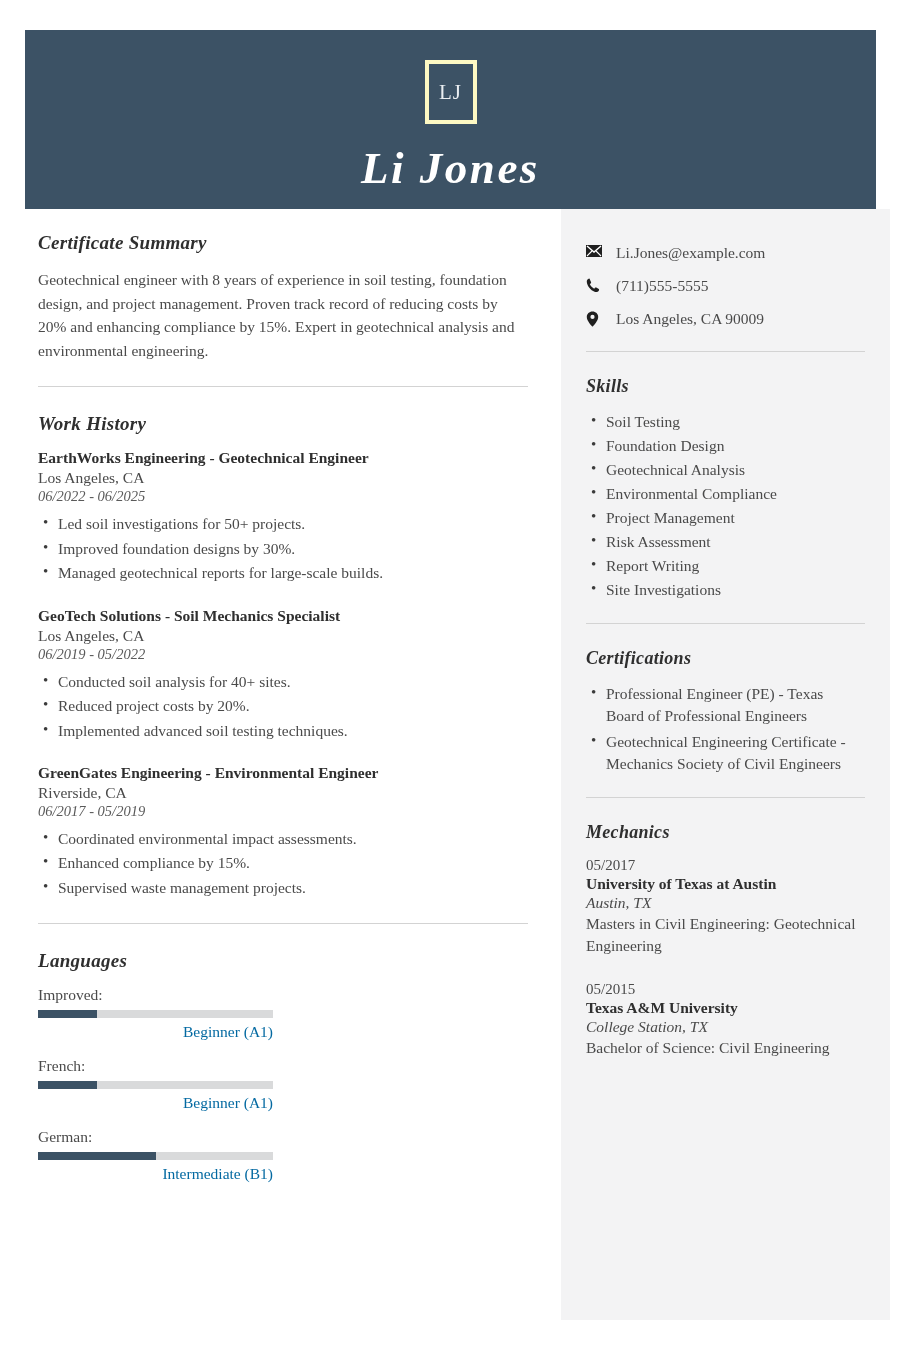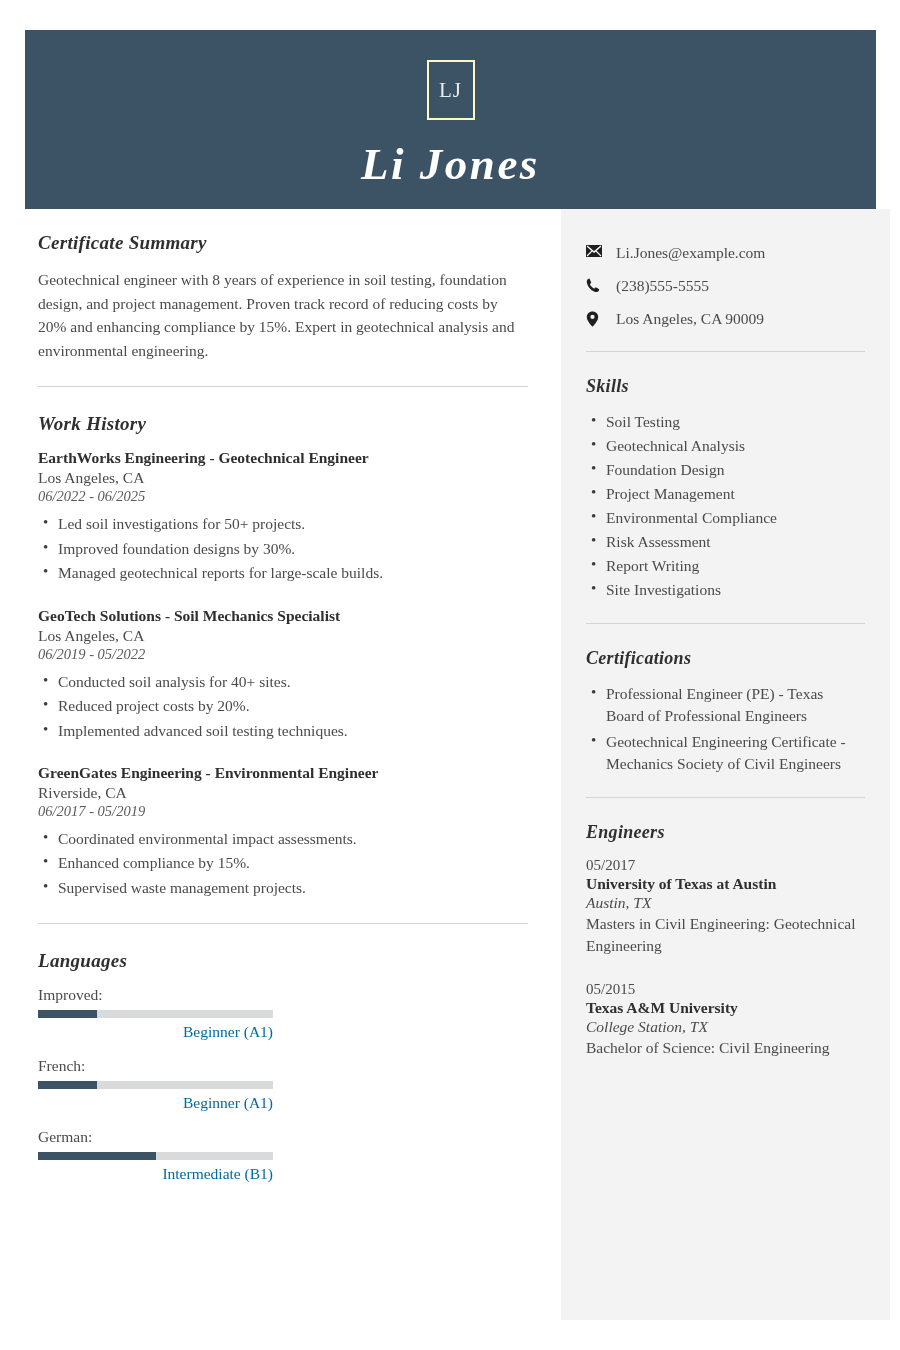--- a/index.html
+++ b/index.html
@@ -32,21 +32,21 @@
     background: #3c5265;
     display: flex;
     flex-direction: column;
     align-items: center;
     justify-content: flex-start;
   }
   .monogram {
     margin-top: 30px;
     width: 44px;
     height: 56px;
-    border: 2px solid #fef9c3;
+    border: 4px solid #fef9c3;
     display: flex;
     align-items: center;
     justify-content: center;
     color: #e9edf1;
     font-size: 21px;
     letter-spacing: 1px;
     font-family: "Liberation Serif", "DejaVu Serif", serif;
   }
   .full-name {
     margin-top: 22px;
@@ -362,65 +362,65 @@
         </span>
         <span class="contact-text">Li.Jones@example.com</span>
       </div>
 
       <div class="contact-row">
         <span class="contact-icon">
           <svg width="14" height="15" viewBox="0 0 14 15">
             <path d="M3.2 0.6 C1.6 0.9 0.6 2.3 0.8 4.1 C1.2 8.2 4.6 12.4 8.6 13.8 C10.4 14.4 12.1 13.8 12.9 12.4 C13.3 11.7 13.1 11.2 12.4 10.8 L10.3 9.6 C9.7 9.3 9.2 9.4 8.8 9.9 L8.2 10.7 C6.4 9.8 4.6 7.9 3.8 6.0 L4.7 5.4 C5.2 5.0 5.3 4.5 5.0 3.9 L3.9 1.6 C3.7 1.0 3.6 0.6 3.2 0.6 Z" fill="#1f1f1f"></path>
           </svg>
         </span>
-        <span class="contact-text">(238)555-5555</span>
+        <span class="contact-text">(711)555-5555</span>
       </div>
 
       <div class="contact-row">
         <span class="contact-icon">
           <svg width="13" height="16" viewBox="0 0 13 16">
             <path d="M6.5 0.5 C3.2 0.5 0.8 2.9 0.8 6.0 C0.8 9.8 5.2 14.4 6.0 15.2 C6.3 15.5 6.7 15.5 7.0 15.2 C7.8 14.4 12.2 9.8 12.2 6.0 C12.2 2.9 9.8 0.5 6.5 0.5 Z" fill="#1f1f1f"></path>
             <circle cx="6.5" cy="5.9" r="2.1" fill="#f3f3f4"></circle>
           </svg>
         </span>
         <span class="contact-text">Los Angeles, CA 90009</span>
       </div>
 
     </div>
 
     <hr class="rule side-rule">
 
     <div>
       <h2 class="section-title">Skills</h2>
       <ul class="side-list">
         <li>Soil Testing</li>
+        <li>Foundation Design</li>
         <li>Geotechnical Analysis</li>
-        <li>Foundation Design</li>
+        <li>Environmental Compliance</li>
         <li>Project Management</li>
-        <li>Environmental Compliance</li>
         <li>Risk Assessment</li>
         <li>Report Writing</li>
         <li>Site Investigations</li>
       </ul>
     </div>
 
     <hr class="rule side-rule">
 
     <div>
       <h2 class="section-title">Certifications</h2>
       <ul class="side-list spaced">
         <li>Professional Engineer (PE) - Texas Board of Professional Engineers</li>
         <li>Geotechnical Engineering Certificate - Mechanics Society of Civil Engineers</li>
       </ul>
     </div>
 
     <hr class="rule side-rule">
 
     <div>
-      <h2 class="section-title">Engineers</h2>
+      <h2 class="section-title">Mechanics</h2>
 
       <div class="edu-item">
         <p class="edu-date">05/2017</p>
         <p class="edu-school">University of Texas at Austin</p>
         <p class="edu-location">Austin, TX</p>
         <p class="edu-degree">Masters in Civil Engineering: Geotechnical Engineering</p>
       </div>
 
       <div class="edu-item">
         <p class="edu-date">05/2015</p>

